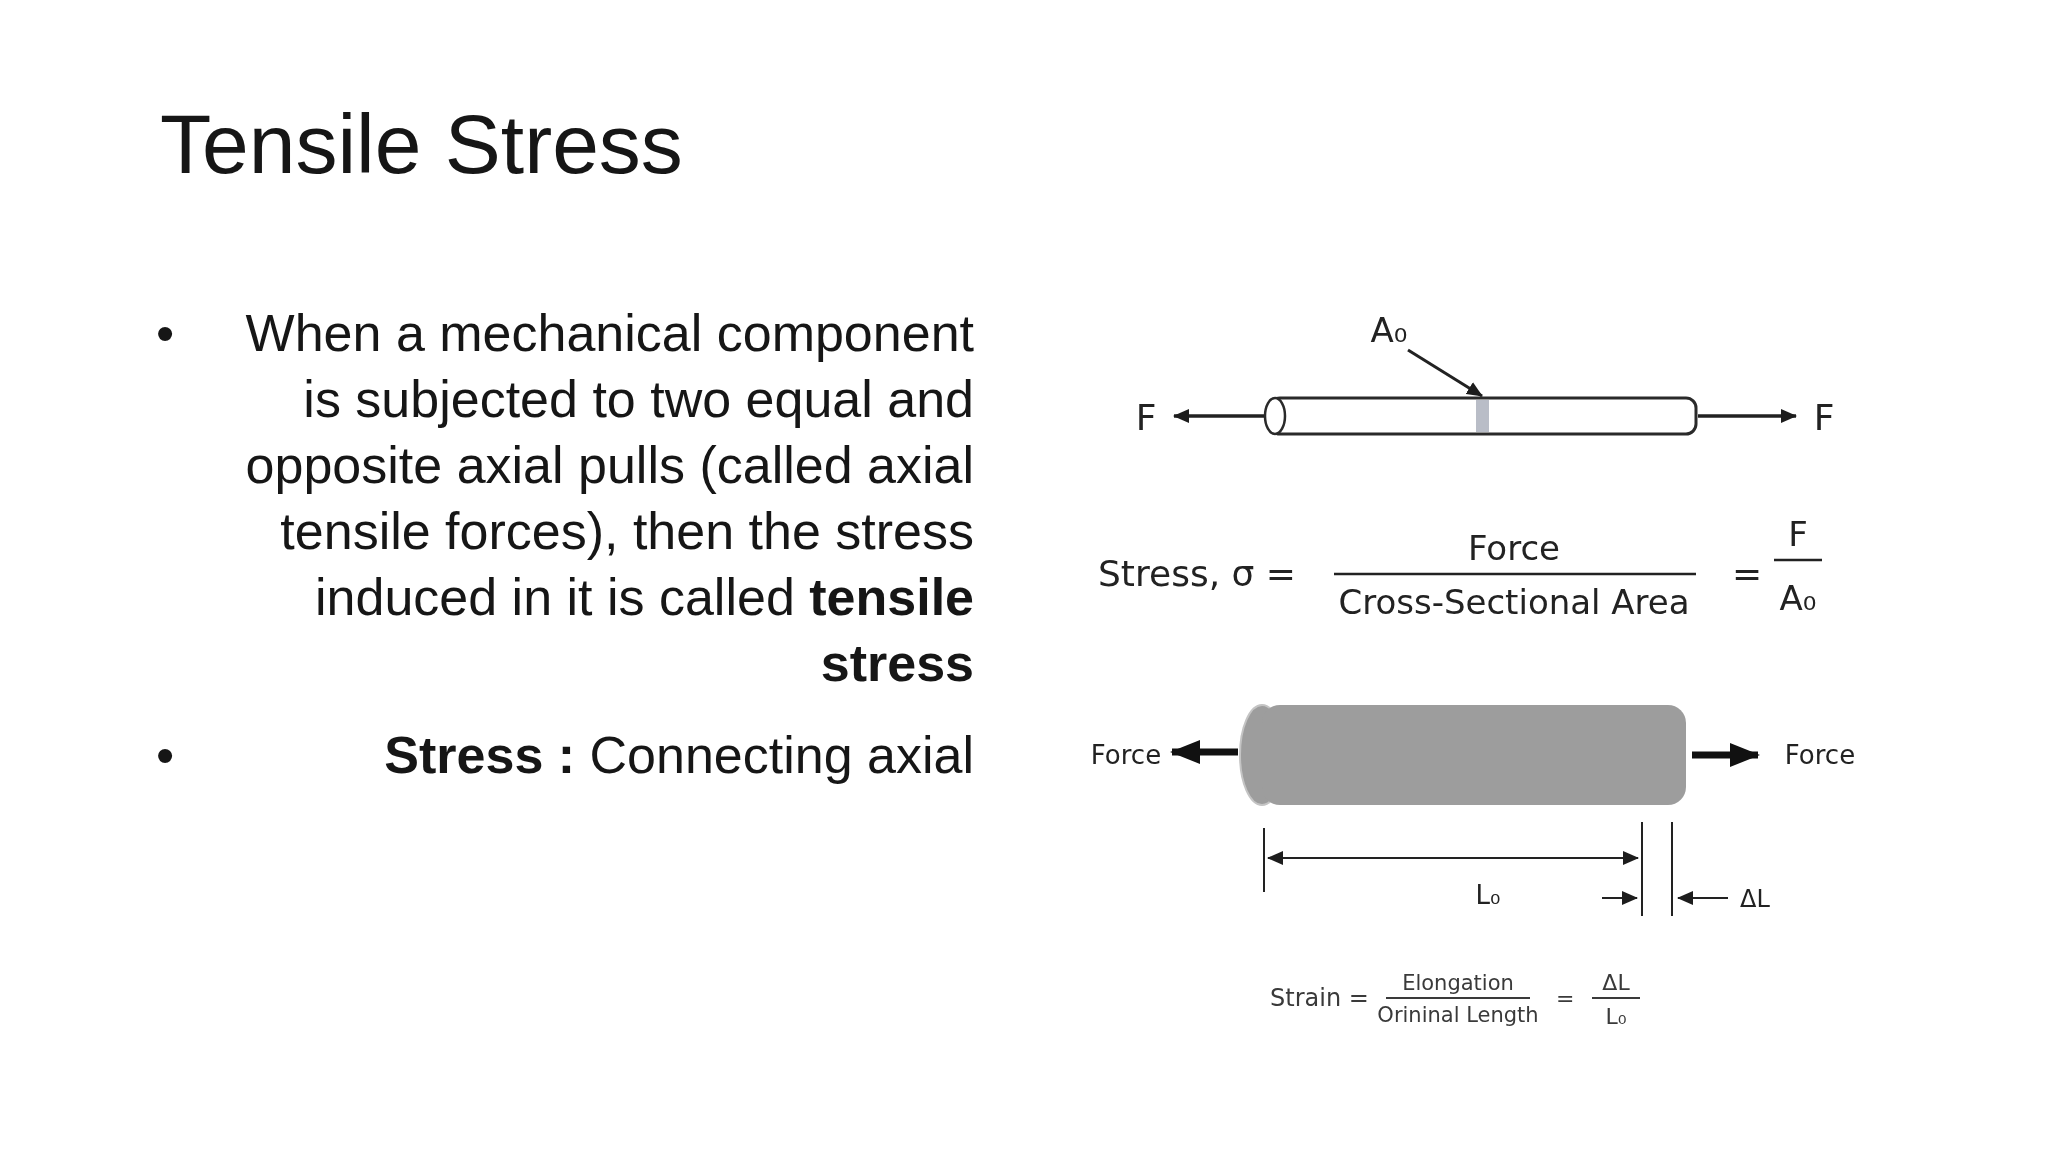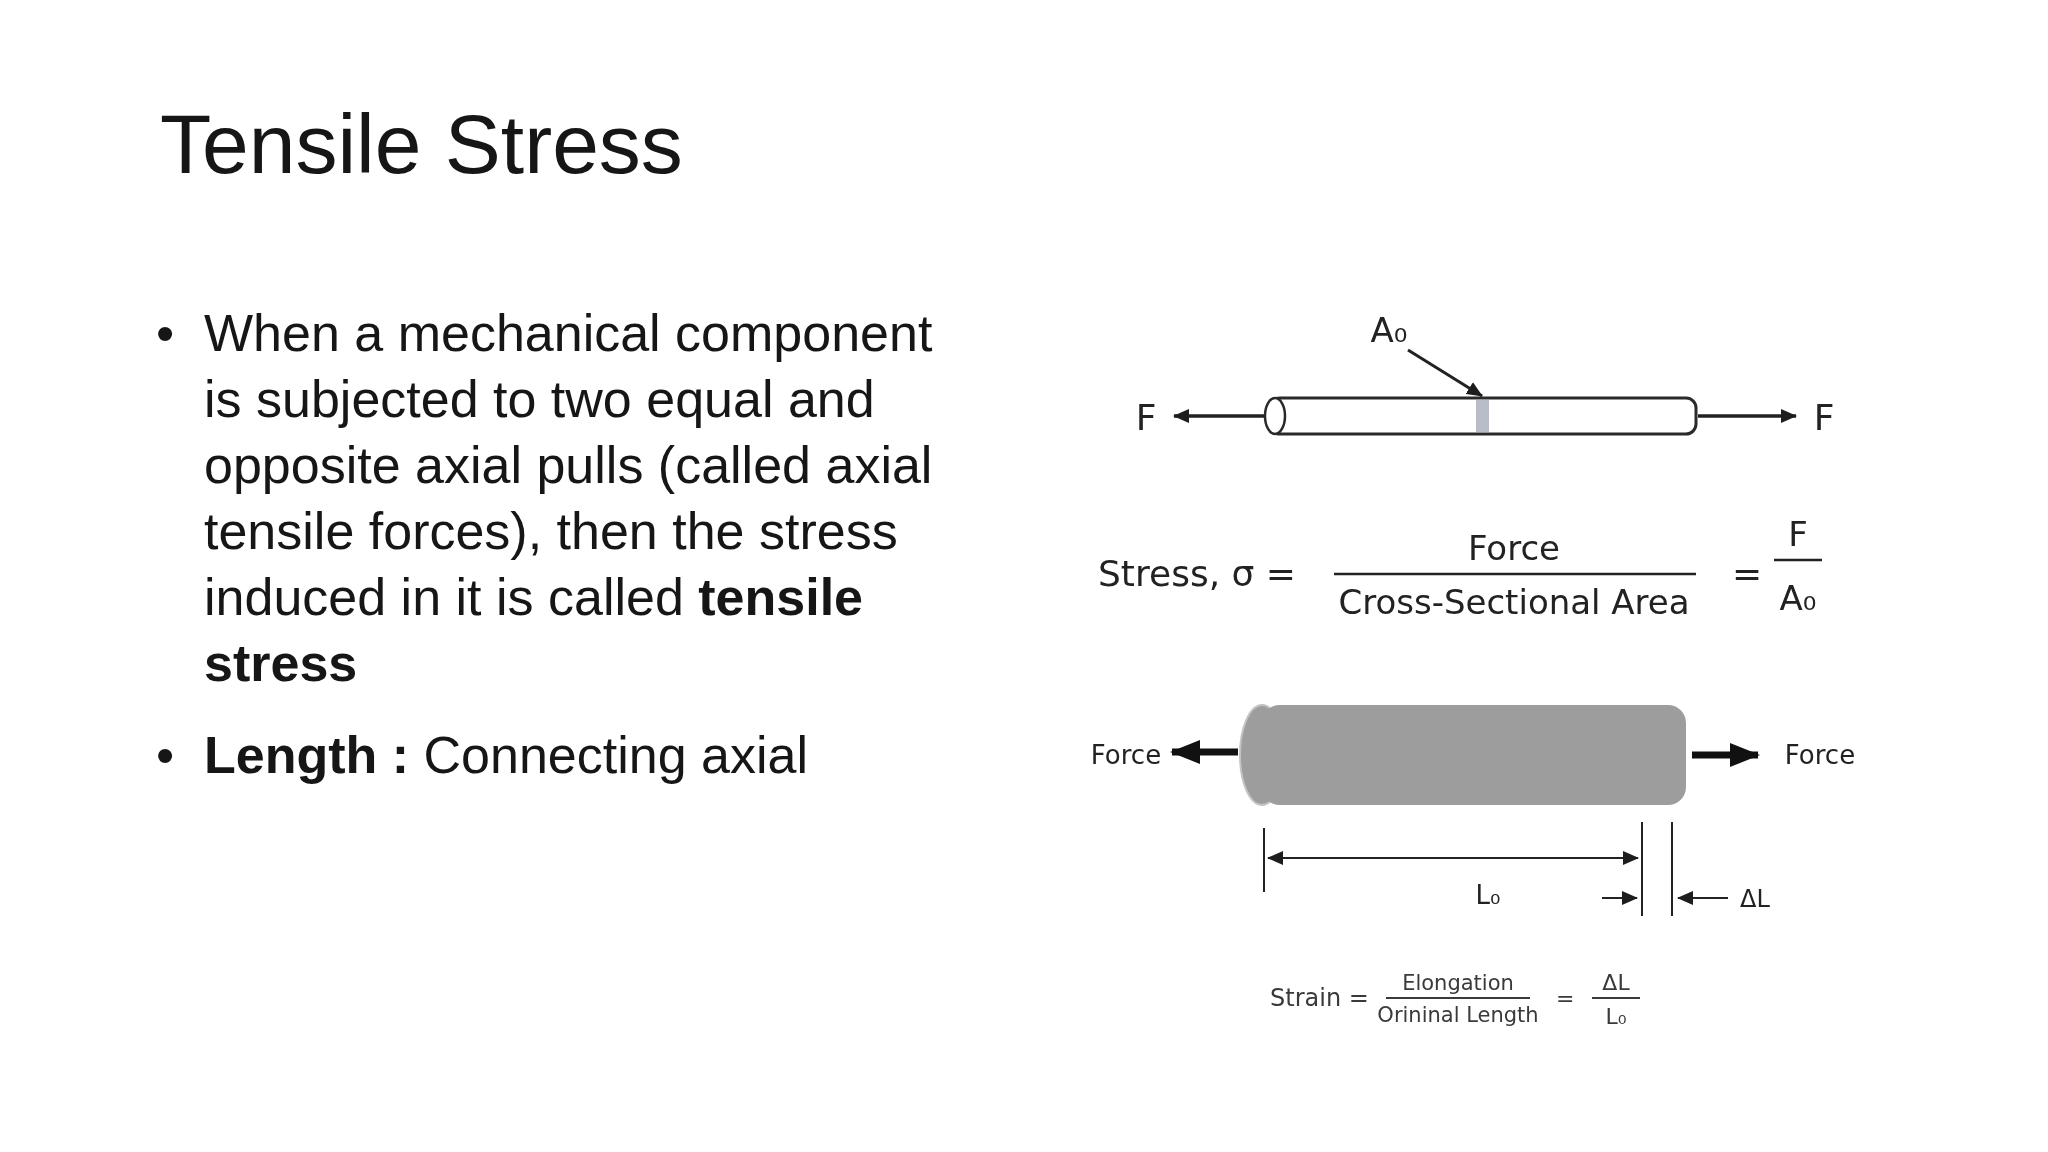--- a/index.html
+++ b/index.html
@@ -34,21 +34,21 @@
     display: flex;
     font-size: 52px;
     line-height: 66px;
     margin-bottom: 26px;
     color: #161616;
   }
   .marker {
     flex: 0 0 48px;
     width: 48px;
   }
-  .btext { width: 770px; }
+  .btext { width: 770px; text-align: right; }
   .btext b { font-weight: 700; }
   .diagram {
     position: absolute;
     left: 1056px;
     top: 290px;
   }
   .diagram text {
     font-family: "DejaVu Sans", sans-serif;
     fill: #222222;
   }
@@ -61,21 +61,21 @@
 
   <h1 class="title">Tensile Stress</h1>
 
   <ul class="bullets">
     <li>
       <span class="marker">•</span>
       <span class="btext"><span>When a mechanical component is subjected to two equal and opposite axial pulls (called axial tensile forces), then the stress induced in it is called </span><b>tensile stress</b><span></span></span>
     </li>
     <li>
       <span class="marker">•</span>
-      <span class="btext"><span></span><b>Length : </b><span>Connecting axial</span></span>
+      <span class="btext"><span></span><b>Stress : </b><span>Connecting axial</span></span>
     </li>
   </ul>
 
   <svg class="diagram" width="880" height="770" viewBox="0 0 880 770" xmlns="http://www.w3.org/2000/svg">
     <defs>
       <marker id="arr" markerUnits="userSpaceOnUse" markerWidth="16" markerHeight="14" refX="15" refY="7" orient="auto-start-reverse">
         <path d="M0,0 L16,7 L0,14 Z" fill="#1d1d1d"></path>
       </marker>
       <marker id="arrbig" markerUnits="userSpaceOnUse" markerWidth="30" markerHeight="24" refX="28" refY="12" orient="auto">
         <path d="M0,0 L30,12 L0,24 Z" fill="#111111"></path>

